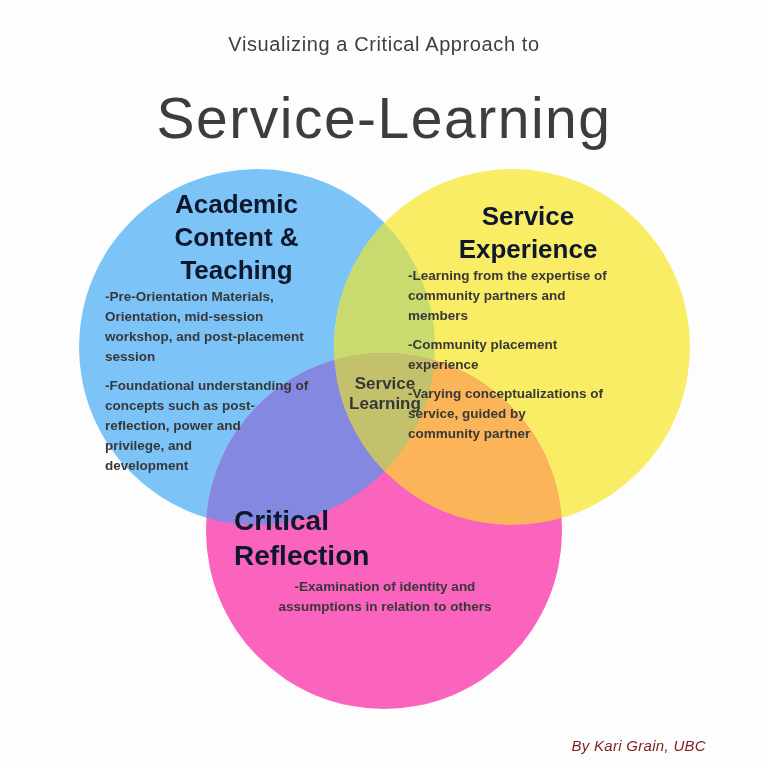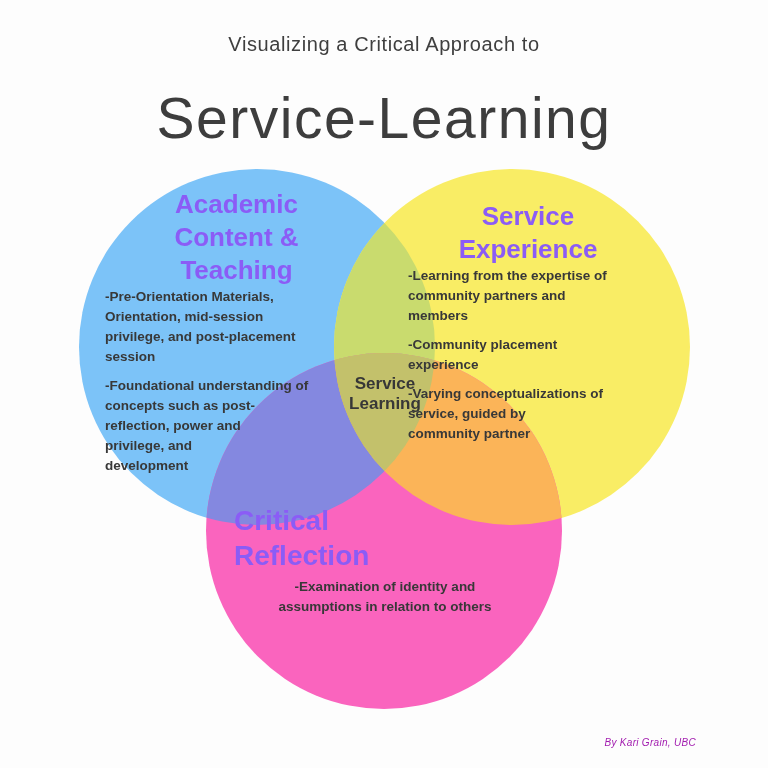--- a/index.html
+++ b/index.html
@@ -22,21 +22,21 @@
     text-align: center; font-size: 57px; font-weight: 400;
     letter-spacing: 1.5px; color: #3d3d3d; line-height: 1.0; margin-top: 36px;
   }
 
   
   .venn { position: absolute; left: 0; top: 0; }
 
   
   .section { position: absolute; }
   .section h2 {
-    margin: 0; font-weight: 700; color: #8b5cf6;
+    margin: 0; font-weight: 700; color: #0f172a;
     white-space: pre-line;
   }
   .section p {
     margin: 0 0 9px 0; font-size: 13.5px; font-weight: 700;
     color: #383838; line-height: 20px; white-space: pre-line;
   }
 
   .sec-academic { left: 105px; top: 188px; width: 235px; }
   .sec-academic h2 { font-size: 26px; line-height: 33px; text-align: center; position: relative; left: 14px; margin-bottom: 0; }
   .sec-academic p { text-align: left; }
@@ -49,23 +49,23 @@
   .sec-reflection h2 { font-size: 28px; line-height: 35px; margin-bottom: 4px; }
   .sec-reflection p { text-align: center; }
 
   .center-label {
     position: absolute; left: 324px; top: 374px; width: 122px;
     text-align: center; font-size: 17px; font-weight: 700;
     line-height: 20px; color: #373737; white-space: pre-line;
   }
 
   .attribution {
-    position: absolute; right: 72px; top: 737px;
-    font-size: 10px; font-style: italic; font-weight: 400;
-    color: #a21caf; letter-spacing: 0.3px;
+    position: absolute; right: 62px; top: 737px;
+    font-size: 15px; font-style: italic; font-weight: 400;
+    color: #7f1d1d; letter-spacing: 0.3px;
   }
 </style>
 </head>
 <body>
 
 <div class="canvas">
 
   <div class="subtitle">Visualizing a Critical Approach to</div>
   <div class="main-title">Service-Learning</div>
 
@@ -98,21 +98,21 @@
       </g>
     </g>
   </svg>
 
   <div class="section sec-academic">
     <h2>Academic
 Content &amp;
 Teaching</h2>
     <p>-Pre-Orientation Materials,
 Orientation, mid-session
-privilege, and post-placement
+workshop, and post-placement
 session</p>
     <p>-Foundational understanding of
 concepts such as post-
 reflection, power and
 privilege, and
 development</p>
   </div>
 
   <div class="section sec-service">
     <h2>Service

